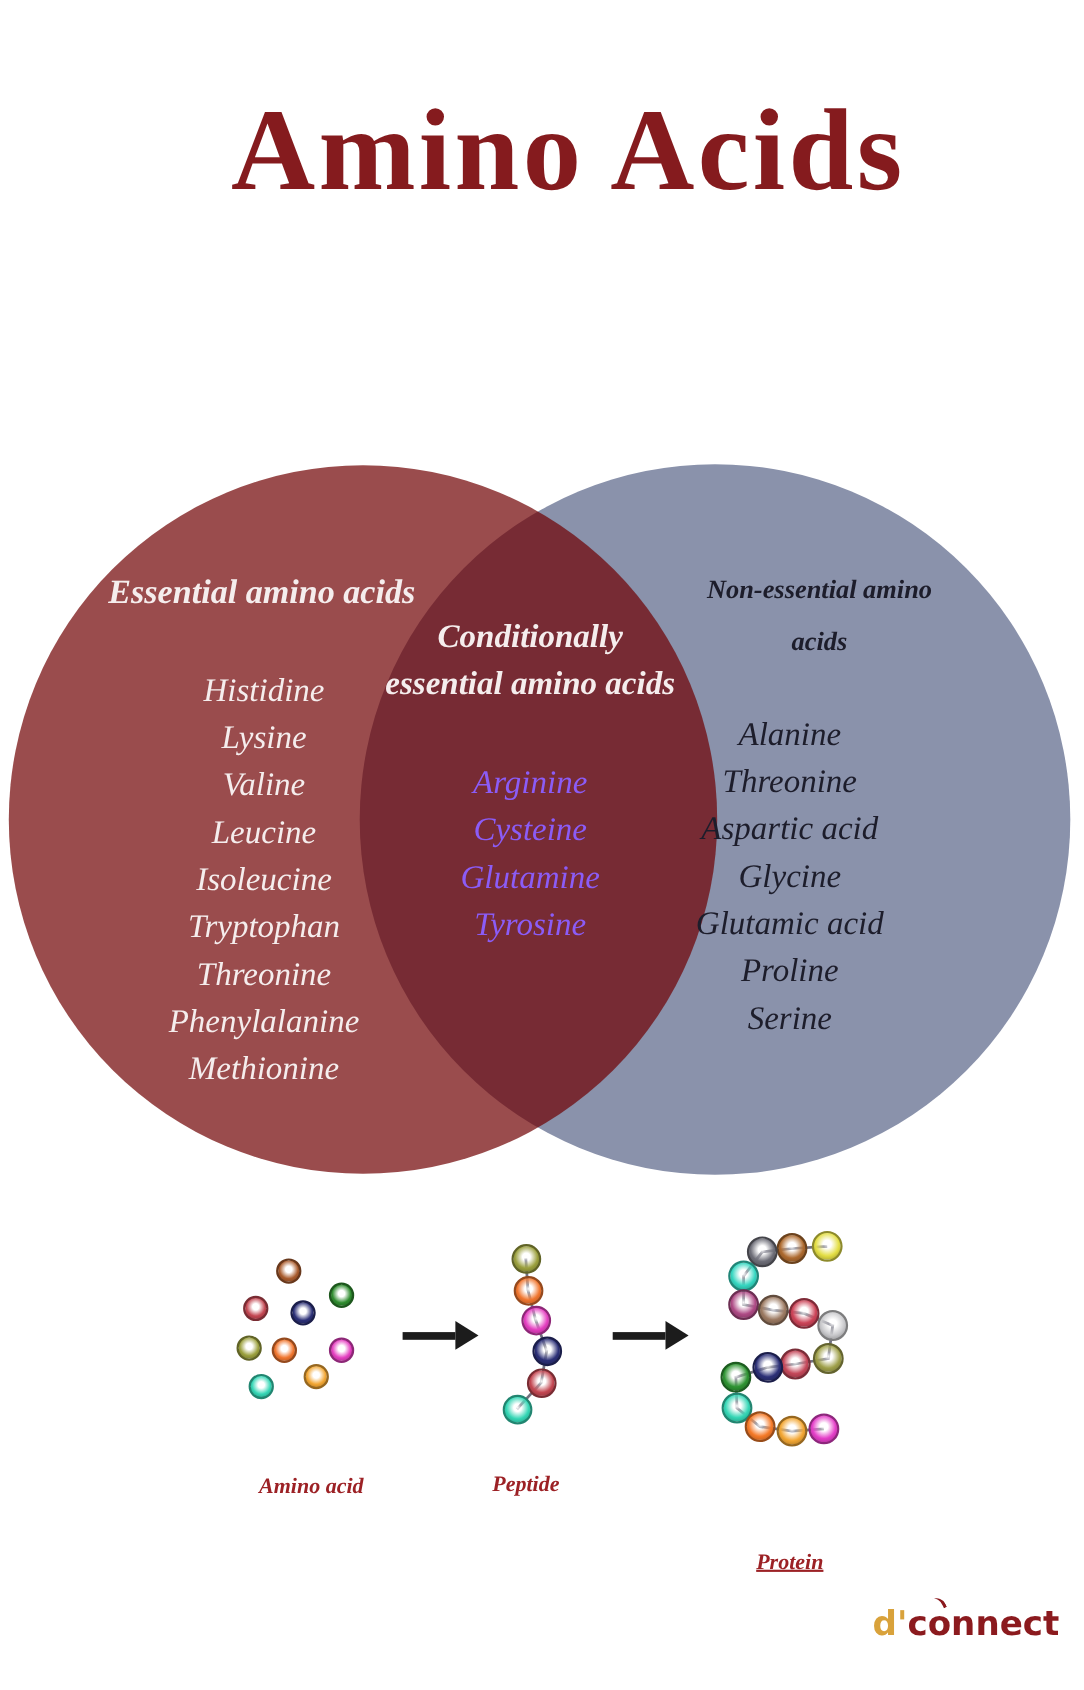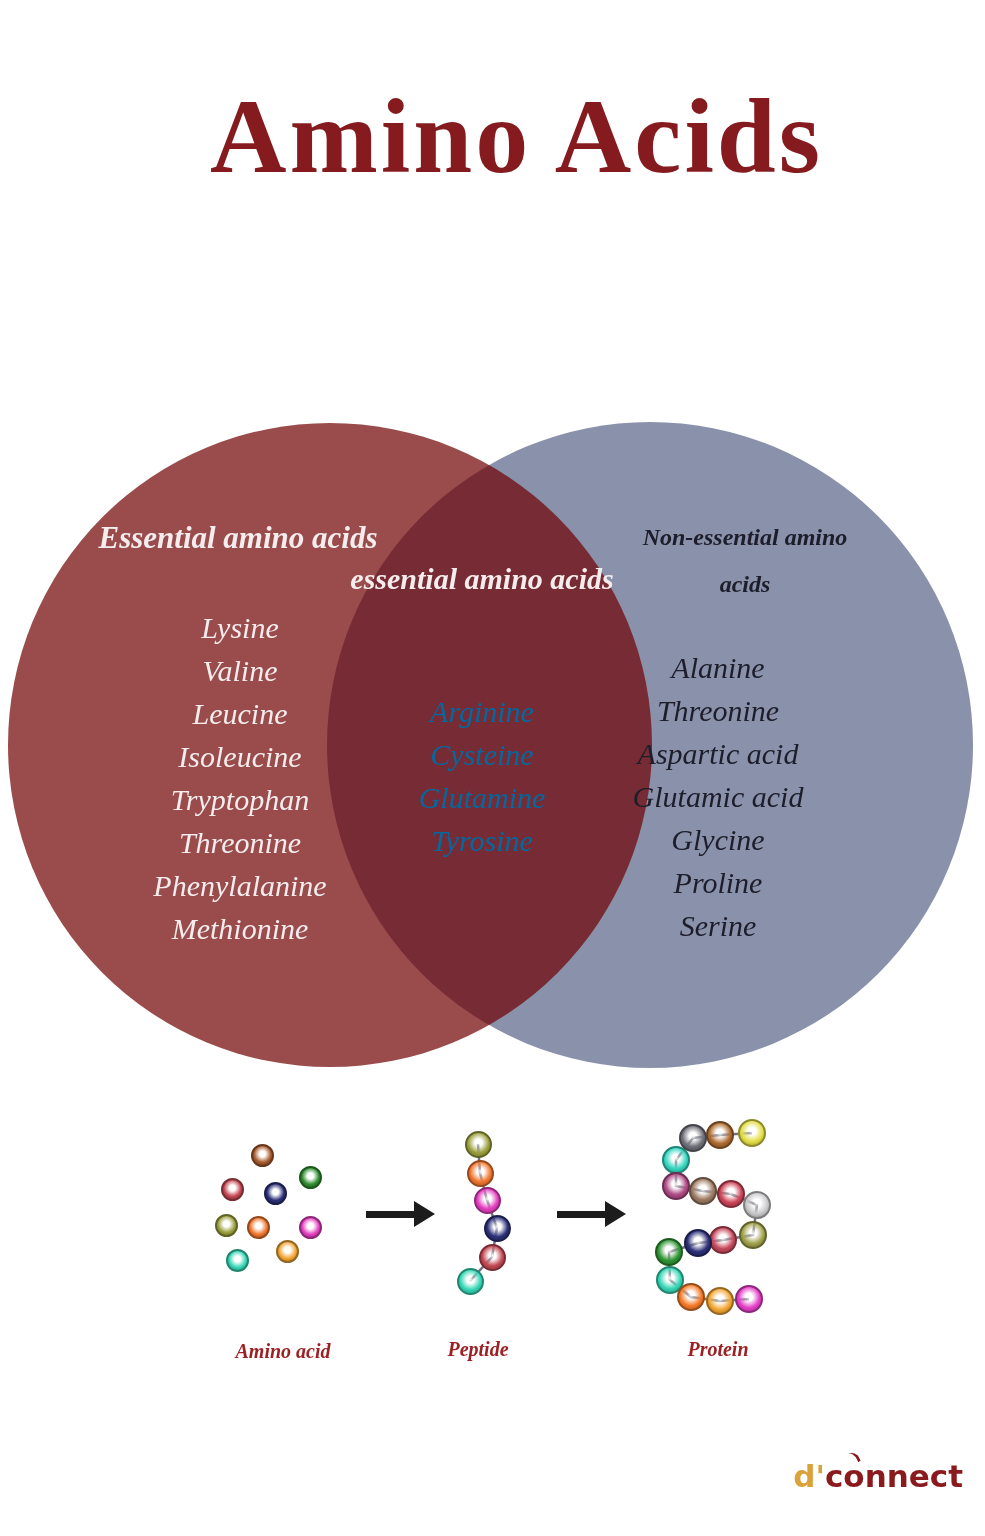--- a/index.html
+++ b/index.html
@@ -26,73 +26,75 @@
   .links-svg{position:absolute;left:0;top:0;width:985px;height:1536px;pointer-events:none;}
   .bead{position:absolute;border-radius:50%;box-sizing:border-box;}
   .arrow{position:absolute;display:flex;align-items:center;}
   .arrow .shaft{width:48px;height:7px;background:#1c1c1c;}
   .arrow .head{width:0;height:0;border-left:21px solid #1c1c1c;
                border-top:13px solid transparent;border-bottom:13px solid transparent;}
   .stage-label{position:absolute;width:220px;text-align:center;font-style:italic;
                font-weight:700;font-size:20px;}
   .label-amino{left:173px;top:1340px;}
   .label-peptide{left:368px;top:1338px;}
-  .label-protein{left:608px;top:1338px;}
+  .label-protein{left:608px;top:1409px;text-decoration:underline;}
   
   .logo{position:absolute;right:22px;top:1458px;font-family:"DejaVu Sans", sans-serif;
         font-weight:700;font-size:31px;letter-spacing:0px;display:flex;align-items:baseline;}
   .logo .o-wrap{position:relative;display:inline-block;}
   .logo .dancer{position:absolute;left:4px;top:-6px;width:9px;height:12px;
         border-right:3px solid #8B1A1E;border-radius:0 9px 0 9px;transform:rotate(-25deg);}
 </style>
 </head>
 <body>
 
 <div class="page">
 
   <div class="title" style="color: rgb(133, 27, 30);">Amino Acids</div>
 
   <div class="circle blue" style="background: rgb(138, 146, 171);"></div>
   <div class="circle red" style="background: rgba(111, 0, 2, 0.7);"></div>
 
   <div class="vtext vhead head-essential" style="color: rgb(245, 237, 237);">Essential amino acids</div>
 
   <div class="vtext vhead head-conditional" style="color: rgb(245, 237, 237);">
+    <div>Conditionally</div>
     <div>essential amino acids</div>
   </div>
 
   <div class="vtext vhead head-nonessential" style="color: rgb(29, 29, 43);">
     <div>Non-essential amino</div>
     <div>acids</div>
   </div>
 
   <div class="vtext list list-left" style="color: rgb(245, 237, 237);">
+      <div>Histidine</div>
       <div>Lysine</div>
       <div>Valine</div>
       <div>Leucine</div>
       <div>Isoleucine</div>
       <div>Tryptophan</div>
       <div>Threonine</div>
       <div>Phenylalanine</div>
       <div>Methionine</div>
     </div>
 
-  <div class="vtext list list-middle" style="color: #0369a1;">
+  <div class="vtext list list-middle" style="color: #8b5cf6;">
       <div>Arginine</div>
       <div>Cysteine</div>
       <div>Glutamine</div>
       <div>Tyrosine</div>
     </div>
 
   <div class="vtext list list-right" style="color: rgb(29, 29, 43);">
       <div>Alanine</div>
       <div>Threonine</div>
       <div>Aspartic acid</div>
+      <div>Glycine</div>
       <div>Glutamic acid</div>
-      <div>Glycine</div>
       <div>Proline</div>
       <div>Serine</div>
     </div>
 
   <svg class="links-svg" id="links-svg" viewBox="0 0 985 1536" xmlns="http://www.w3.org/2000/svg">
       <polyline points="478,1144 480,1173 487,1200 497,1228 492,1257 470,1281" fill="none" stroke="#70707E" stroke-width="2.5"></polyline>
       <polyline points="752,1133 720,1135 693,1138 676,1160 676,1186 703,1191 731,1194 757,1205 753,1235 723,1240 698,1243 669,1252 670,1280 691,1297 720,1301 749,1299" fill="none" stroke="#70707E" stroke-width="2.5"></polyline>
     </svg>
   <div id="beads-layer">
       <div class="bead" style="height: 23px; width: 23px; left: 250.5px; top: 1143.5px; border: 2px solid rgb(104, 56, 28); background: radial-gradient(circle at 50% 42%, rgba(255, 255, 255, 0.95) 0%, rgba(255, 255, 255, 0.35) 20%, rgb(168, 91, 45) 58%, rgb(104, 56, 28) 100%);"></div>

